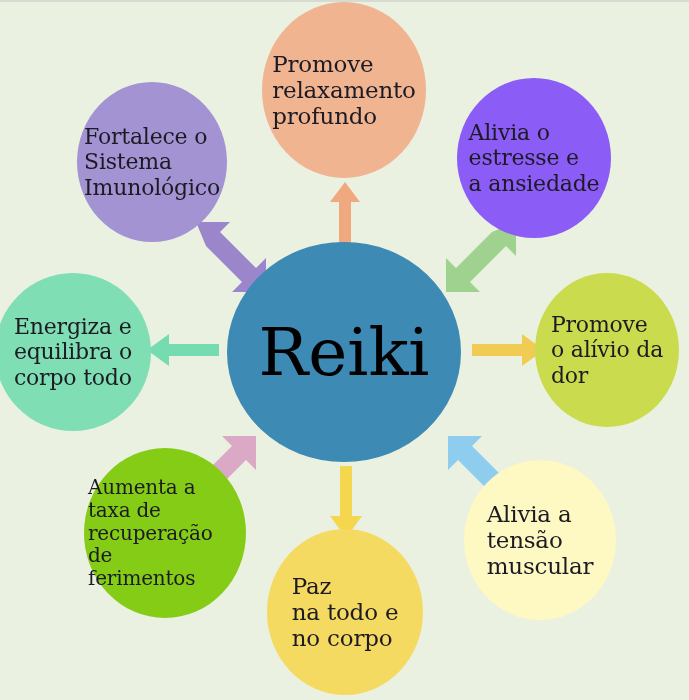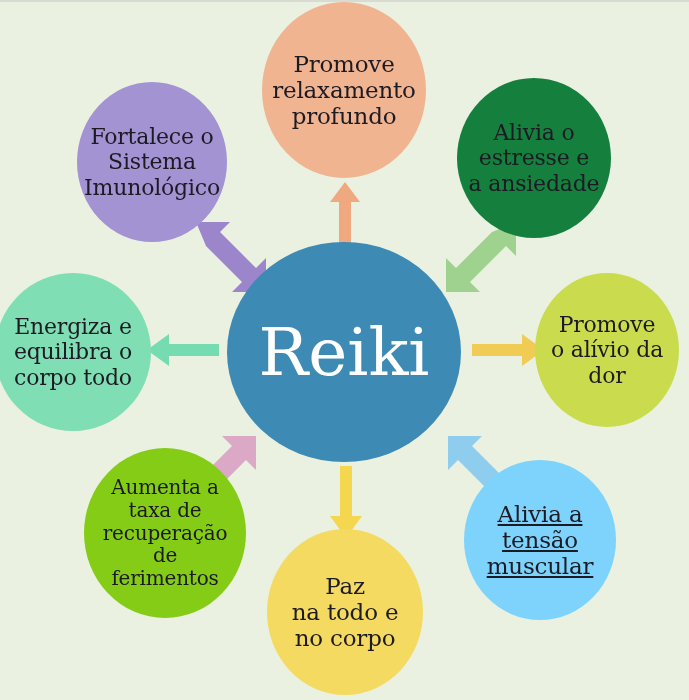--- a/index.html
+++ b/index.html
@@ -19,21 +19,21 @@
   }
   #topline {
     position: absolute; left: 0; top: 0; width: 689px; height: 2px;
     background: #d7dbd2;
   }
   .bubble {
     position: absolute;
     display: flex;
     align-items: center;
     justify-content: center;
-    text-align: center;
+    text-align: left;
     border-radius: 50%;
     color: #1c1a23;
     line-height: 1.14;
     z-index: 3;
   }
   .bubble .txt {
     display: block;
     padding: 0 4px;
     white-space: pre-line;
     letter-spacing: -0.2px;
@@ -106,31 +106,31 @@
     <svg width="72" height="72" viewBox="0 0 72 72">
       <polygon points="0,0 34,0 24,10 60,46 70,36 70,70 36,70 46,60 10,24" id="ar-imunologico" fill="#9b86cc"></polygon>
     </svg>
   </div>
 
   <div class="bubble" id="b-relaxamento" style="left: 262px; top: 2px; width: 164px; height: 176px; background: rgb(240, 180, 145);">
     <span class="txt" style="font-size: 23px;">Promove
 relaxamento
 profundo</span>
   </div>
-  <div class="bubble" id="b-estresse" style="left: 457px; top: 78px; width: 154px; height: 160px; background: #15803d;">
+  <div class="bubble" id="b-estresse" style="left: 457px; top: 78px; width: 154px; height: 160px; background: #8b5cf6;">
     <span class="txt" style="font-size: 22px;">Alivia o
 estresse e
 a ansiedade</span>
   </div>
   <div class="bubble" id="b-dor" style="left: 535px; top: 273px; width: 144px; height: 154px; background: rgb(202, 220, 77);">
     <span class="txt" style="font-size: 22px;">Promove
 o alívio da
 dor</span>
   </div>
-  <div class="bubble" id="b-tensao" style="left: 464px; top: 460px; width: 152px; height: 160px; background: #7dd3fc; text-decoration: underline;">
+  <div class="bubble" id="b-tensao" style="left: 464px; top: 460px; width: 152px; height: 160px; background: #fef9c3;">
     <span class="txt" style="font-size: 23px;">Alivia a
 tensão
 muscular</span>
   </div>
   <div class="bubble" id="b-paz" style="left: 267px; top: 529px; width: 156px; height: 166px; background: rgb(245, 218, 97);">
     <span class="txt" style="font-size: 23px;">Paz
 na todo e
 no corpo</span>
   </div>
   <div class="bubble" id="b-recuperacao" style="left: 84px; top: 448px; width: 162px; height: 170px; background: #84cc16;">
@@ -144,15 +144,15 @@
 equilibra o
 corpo todo</span>
   </div>
   <div class="bubble" id="b-imunologico" style="left: 77px; top: 82px; width: 150px; height: 160px; background: rgb(163, 147, 211);">
     <span class="txt" style="font-size: 22px;">Fortalece o
 Sistema
 Imunológico</span>
   </div>
 
   <div id="center-bubble" style="left: 227px; top: 242px; width: 234px; height: 220px; background: rgb(61, 138, 180);">
-    <span class="txt" style="color: #ffffff; font-size: 66px;">Reiki</span>
+    <span class="txt" style="color: #000000; font-size: 66px;">Reiki</span>
   </div>
 </div>
 
 </body></html>

